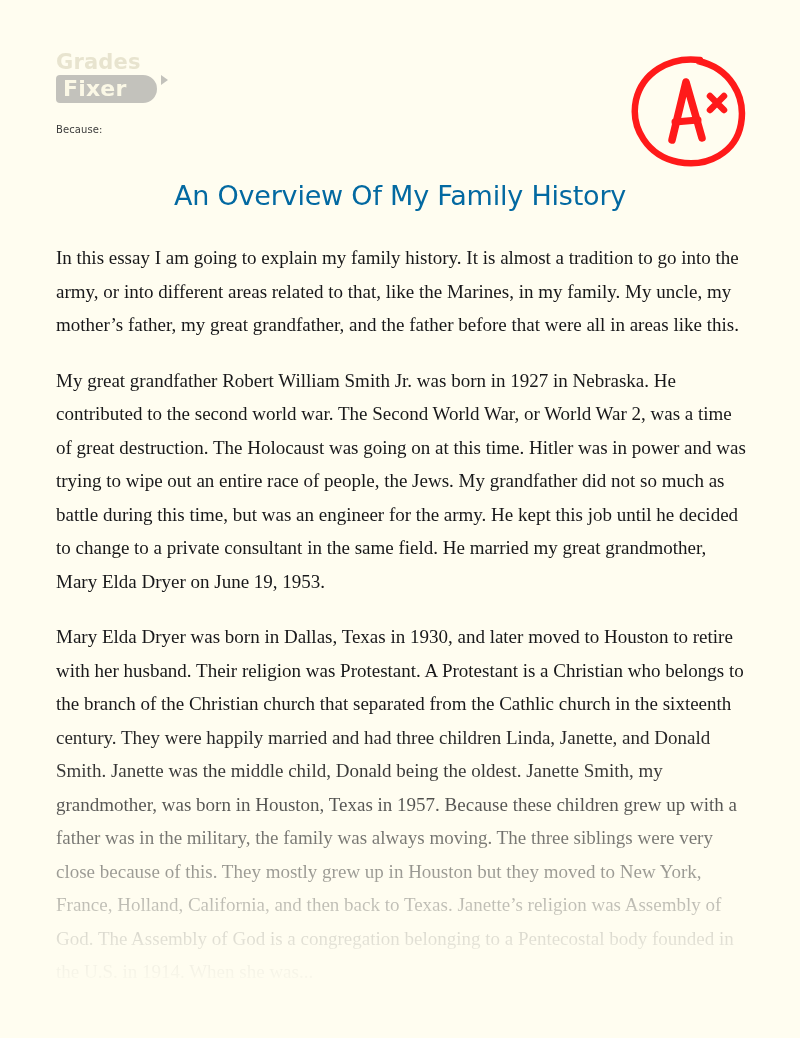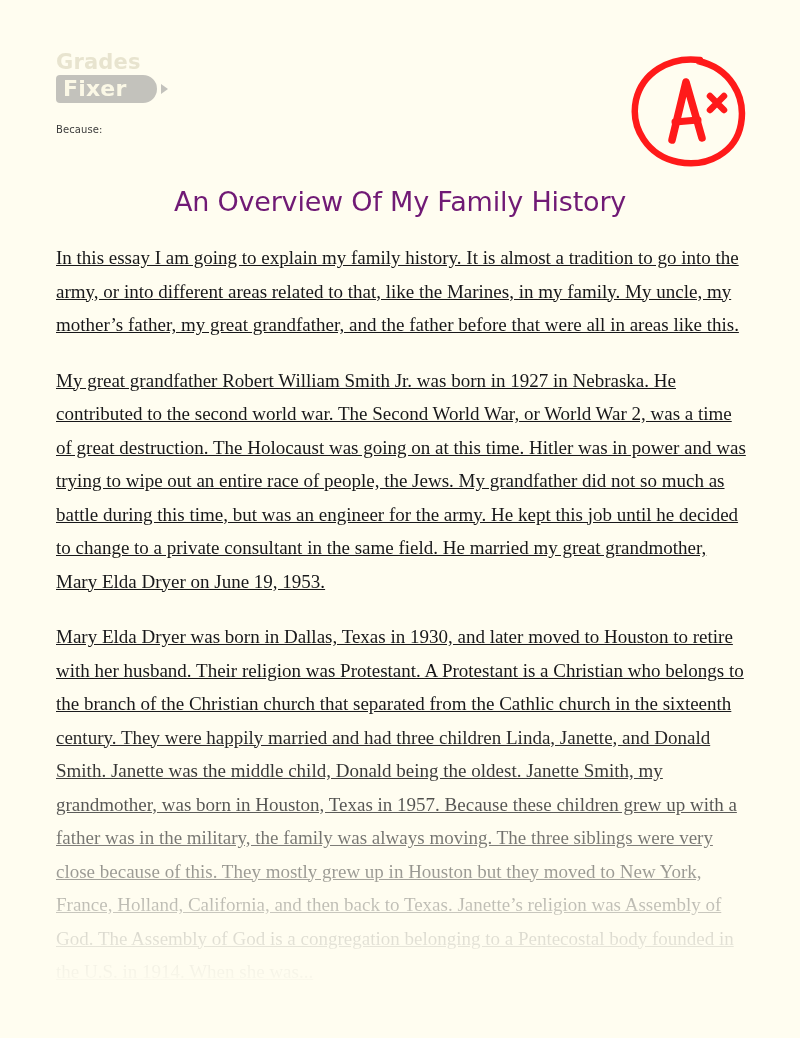--- a/index.html
+++ b/index.html
@@ -43,21 +43,20 @@
     font-size: 21px;
     font-weight: bold;
     letter-spacing: 0.2px;
     color: #e8e4cf;
     line-height: 1;
     margin-bottom: 2px;
     user-select: none;
   }
   .logo-fixer-row {
     display: flex;
-    align-items: center;
     gap: 4px;
   }
   .logo-fixer-tag {
     background: #c3c2bc;
     border-radius: 4px 14px 14px 4px;
     padding: 2px 30px 3px 7px;
     display: inline-block;
   }
   .logo-fixer-text {
     font-family: "DejaVu Sans", sans-serif;
@@ -96,42 +95,41 @@
   }
   .grade-stamp svg {
     display: block;
     width: 120px;
     height: 118px;
   }
 
   
   .essay-title {
     position: absolute;
-    top: 186px;
+    top: 180px;
     left: 0;
     width: 800px;
     text-align: center;
     font-family: "DejaVu Sans", sans-serif;
     font-size: 27px;
     font-weight: 500;
-    color: #701a75;
+    color: #0369a1;
     letter-spacing: -0.2px;
   }
 
   
   .essay-body {
     position: absolute;
     top: 241px;
     left: 56px;
     width: 690px;
     font-family: "Liberation Serif", serif;
     font-size: 19px;
     line-height: 33.5px;
     color: #18181a;
-    text-decoration: underline;
   }
   .essay-body p {
     margin: 0 0 22px 0;
     text-align: left;
   }
 
   
   .fade-veil {
     position: absolute;
     left: 0;

